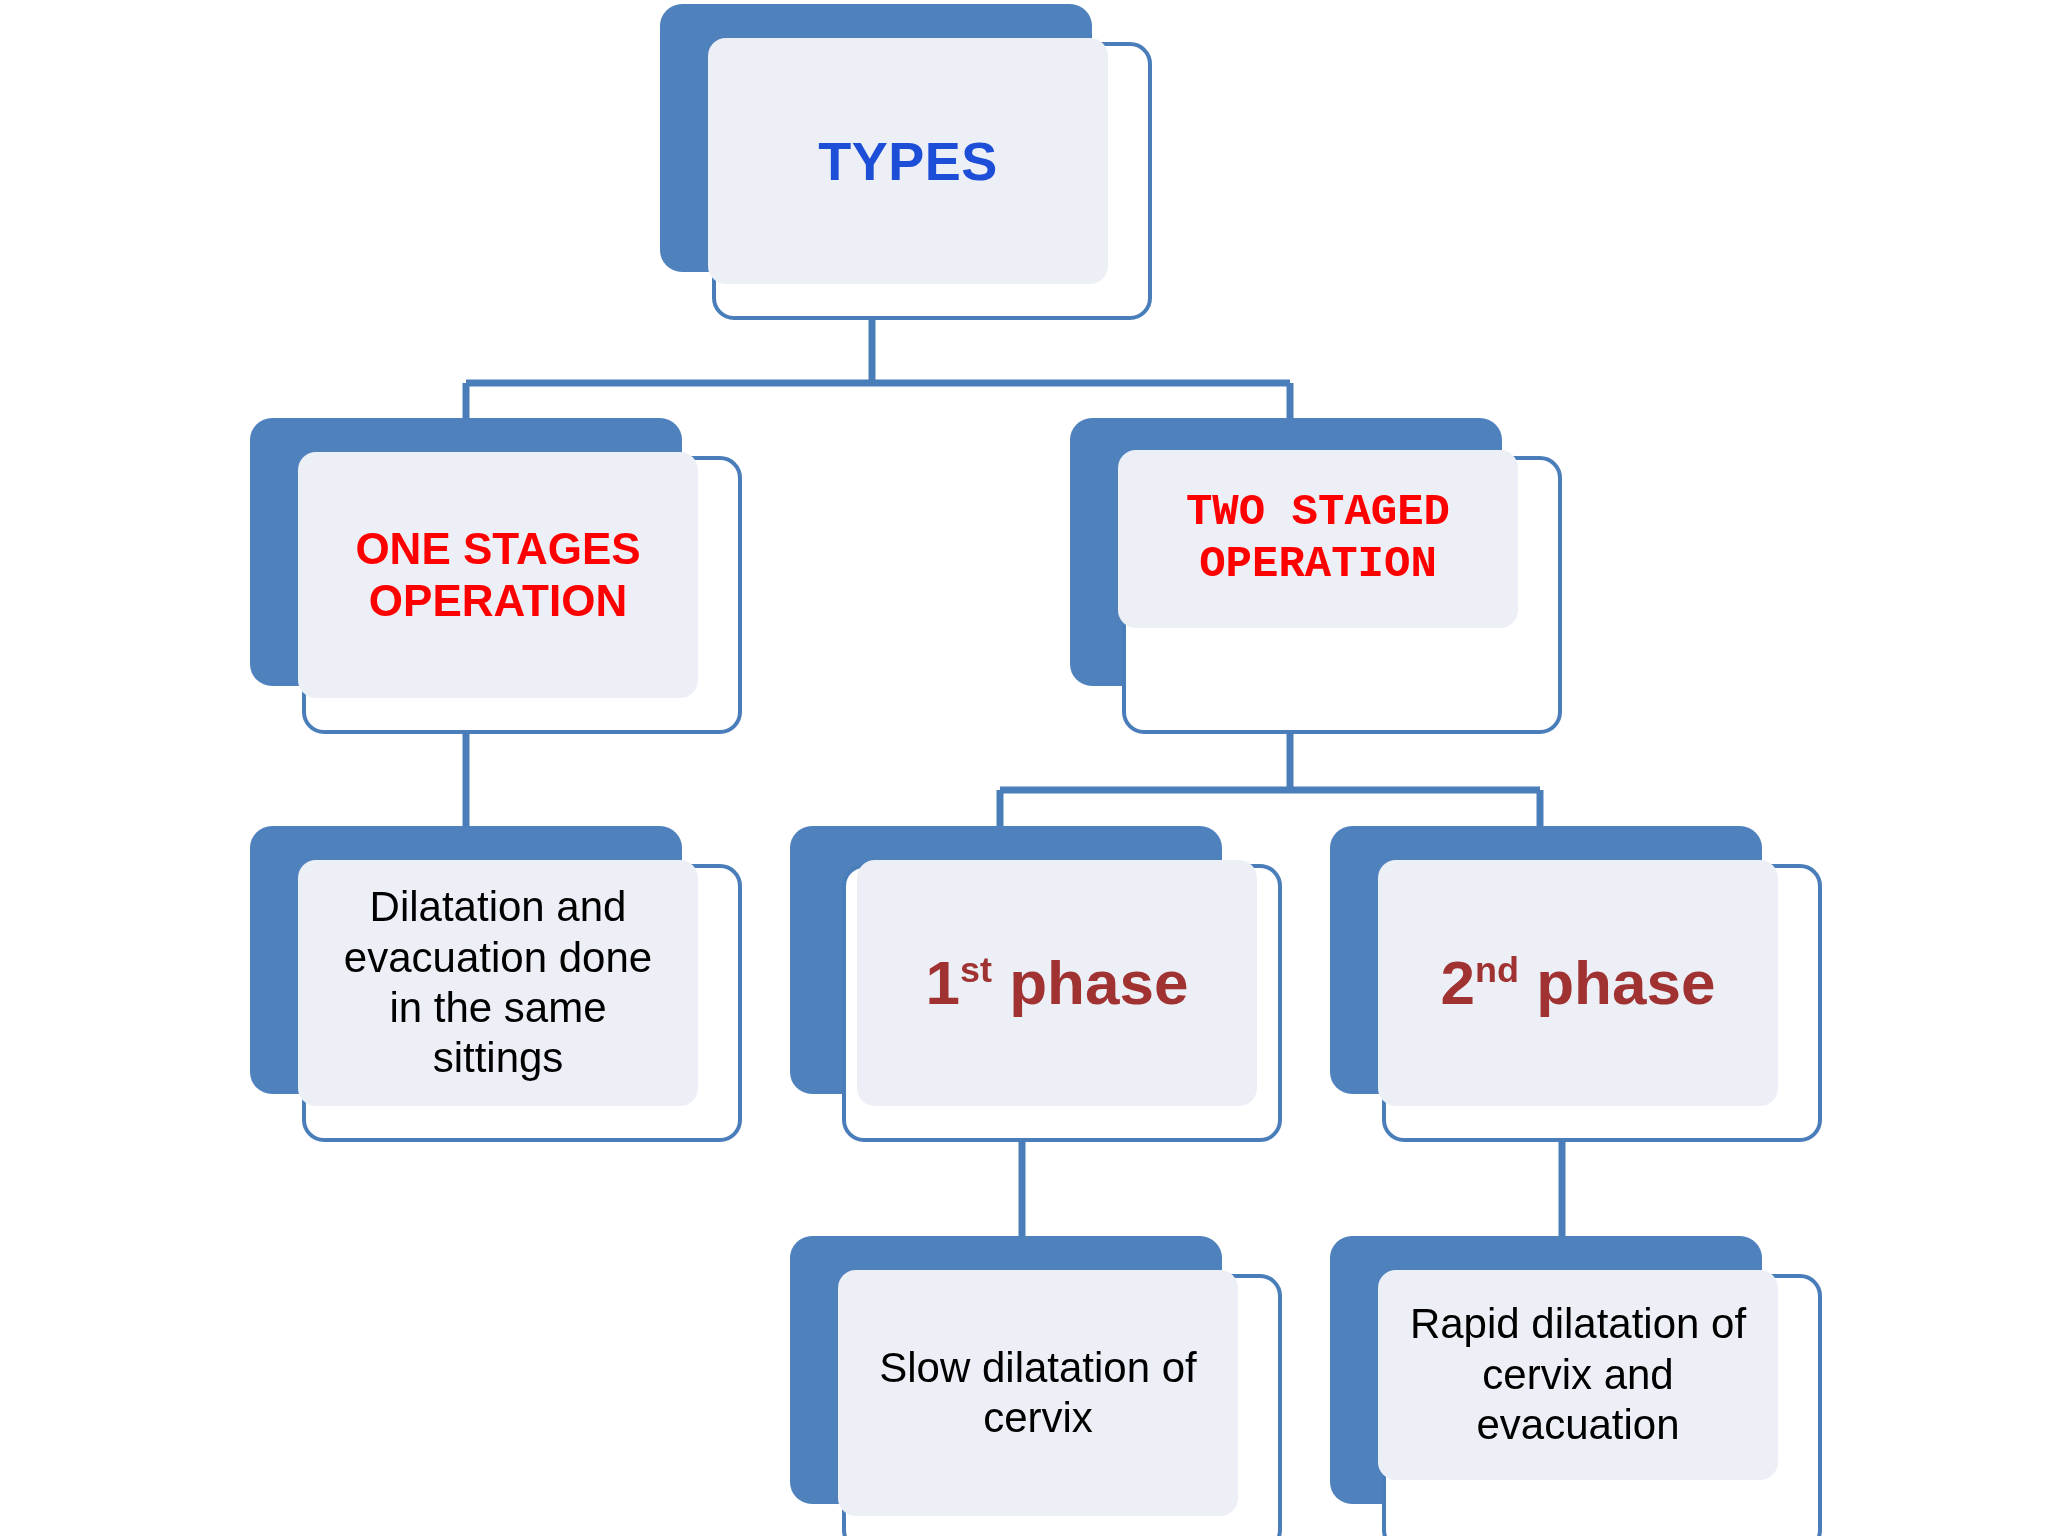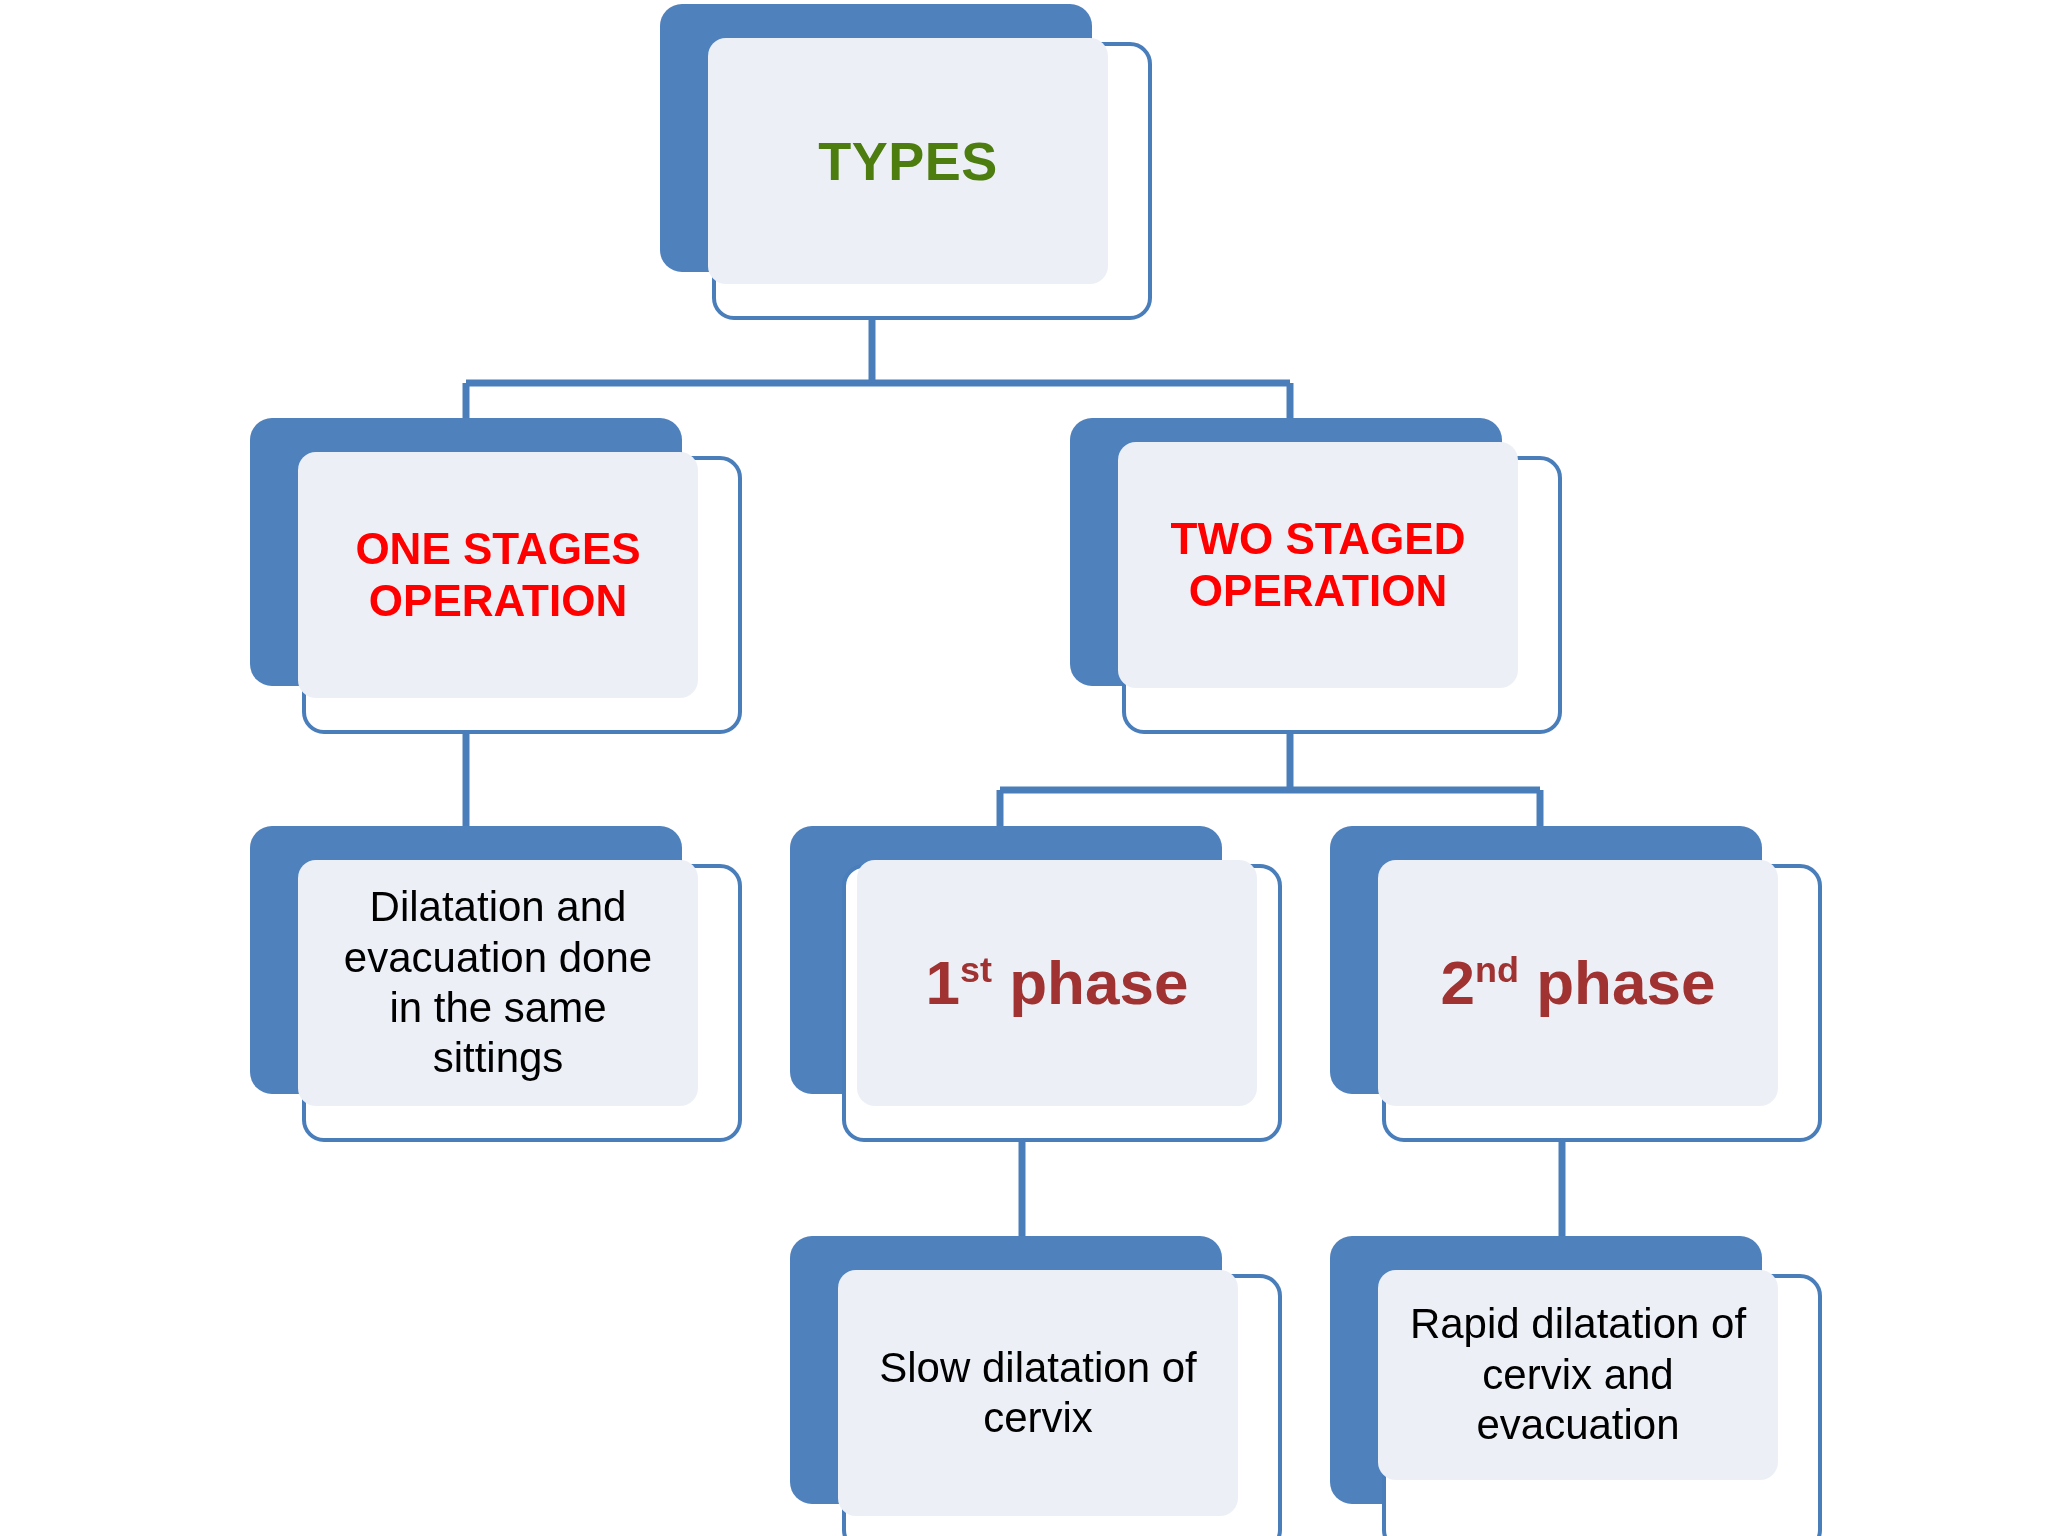--- a/index.html
+++ b/index.html
@@ -71,21 +71,21 @@
     width: 100%;
     padding: 0 12px;
     box-sizing: border-box;
     white-space: pre-line;
   }
 
   
   .t-title {
     font-size: 54px;
     font-weight: bold;
-    color: #4d7c0f;
+    color: #1d4ed8;
     letter-spacing: 0.5px;
   }
   .t-red {
     font-size: 44px;
     font-weight: bold;
     color: #FF0000;
     line-height: 1.18;
   }
   .t-phase {
     font-size: 62px;
@@ -142,21 +142,21 @@
     <div class="frame" style="left:52px; top:38px; width:440px; height:278px;"></div>
     <div class="panel" style="left:48px; top:34px; width:400px; height:246px;">
       <span class="label t-red">ONE STAGES
 OPERATION</span>
     </div>
   </div>
 
   <div class="node" style="left:1070px; top:418px; width:500px; height:320px;">
     <div class="plate" style="width:432px; height:268px;"></div>
     <div class="frame" style="left:52px; top:38px; width:440px; height:278px;"></div>
-    <div class="panel" style="left:48px; top:24px; width:400px; height:246px;">
+    <div class="panel" style="left:48px; top:32px; width:400px; height:178px;font-family:Liberation Mono, monospace;">
       <span class="label t-red">TWO STAGED
 OPERATION</span>
     </div>
   </div>
 
   <div class="node" style="left:250px; top:826px; width:500px; height:320px;">
     <div class="plate" style="width:432px; height:268px;"></div>
     <div class="frame" style="left:52px; top:38px; width:440px; height:278px;"></div>
     <div class="panel" style="left:48px; top:34px; width:400px; height:246px;">
       <span class="label t-body">Dilatation and

